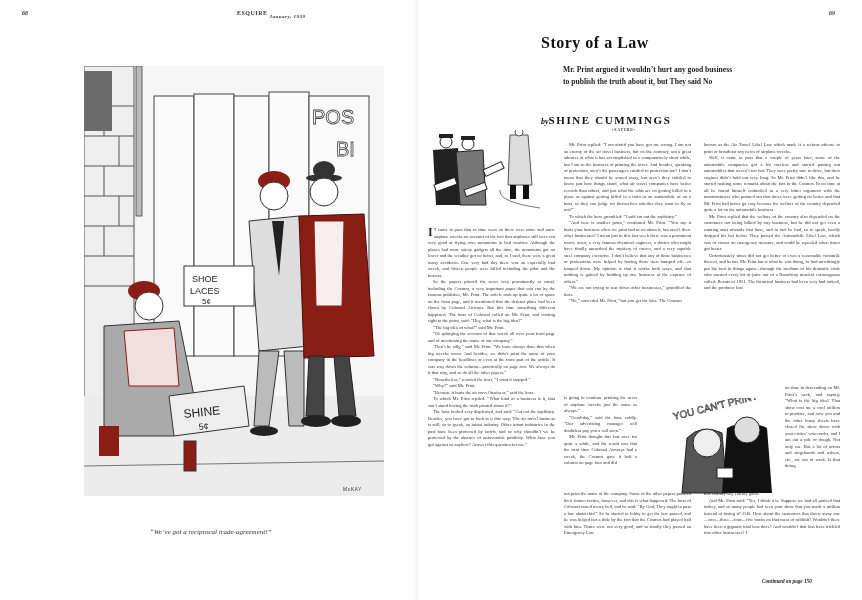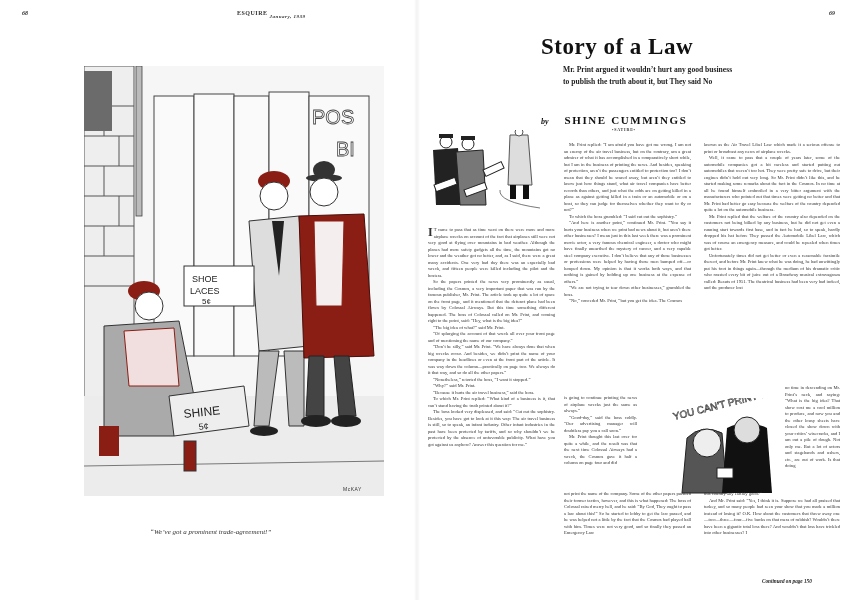--- a/index.html
+++ b/index.html
@@ -12,24 +12,24 @@
            background:linear-gradient(to right,#fff,#f2f2f2,#fff); }
 
   
   .cartoon { position:absolute; left:84px; top:66px; width:300px; height:430px; background:#a3a3a3; overflow:hidden; }
   .cartoon svg { width:100%; height:100%; display:block; }
   .caption { position:absolute; left:150px; top:528px; font-size:7px; font-style:italic; color:#333; }
   .signature { position:absolute; left:343px; top:486px; font-size:5px; font-family:"Liberation Sans", sans-serif; letter-spacing:0.5px; color:#333; }
 
   
   .title { position:absolute; left:541px; top:34px; font-family:"Liberation Serif", serif; font-weight:bold;
-           font-size:23px; letter-spacing:0.5px; color:#111; }
+           font-size:16px; letter-spacing:0.5px; color:#111; }
   .deck { position:absolute; left:546px; top:64px; width:170px; font-weight:bold; font-size:7.6px; line-height:12px; color:#222;margin-left:17px; }
   .byline { position:absolute; left:541px; top:114px; font-weight:bold; font-size:11px; letter-spacing:1.6px; color:#111; }
-  .byline .by { font-style:italic; font-size:8px; letter-spacing:0; margin-right:16px; }
+  .byline .by { font-style:italic; font-size:8px; letter-spacing:0; margin-right:0; }
   .genre { position:absolute; left:612px; top:127px; font-size:4px; letter-spacing:0.8px; font-weight:bold; color:#333; }
 
   
   .spot1 { position:absolute; left:428px; top:130px; width:112px; height:80px; }
   .spot2 { position:absolute; left:672px; top:398px; width:110px; height:100px; }
 
   
   .col { position:absolute; font-size:4.6px; line-height:6.5px; text-align:justify; color:#333; }
   .col p { margin:0; text-indent:5px; }
   .col p.first { text-indent:0; }
@@ -120,21 +120,21 @@
     <rect x="15" y="360" width="20" height="30" fill="#8b1e14"></rect>
 
     <path d="M85 330 L160 320 L165 360 L90 370 Z" fill="#eee" stroke="#333"></path>
     <text x="100" y="352" font-family="Liberation Sans, sans-serif" font-size="12" fill="#222" transform="rotate(-6 100 352)">SHINE</text>
     <text x="115" y="364" font-family="Liberation Sans, sans-serif" font-size="9" fill="#222" transform="rotate(-6 115 364)">5¢</text>
 
     <rect x="100" y="375" width="12" height="30" fill="#8b1e14" stroke="#333"></rect>
   </svg>
 </div>
 <div class="signature">McKAY</div>
-<div class="caption">“We’ve got a prominent trade-agreement!”</div>
+<div class="caption">“We’ve got a reciprocal trade-agreement!”</div>
 
 <div class="title">Story of a Law</div>
 <div class="deck">Mr. Print argued it wouldn’t hurt any good business to publish the truth about it, but They said No</div>
 <div class="byline">
   <span class="by">by</span><span>SHINE CUMMINGS</span>
 </div>
 <div class="genre">•SATIRE•</div>
 
 <div class="spot1">
   <svg viewBox="0 0 112 80" width="112" height="80">

